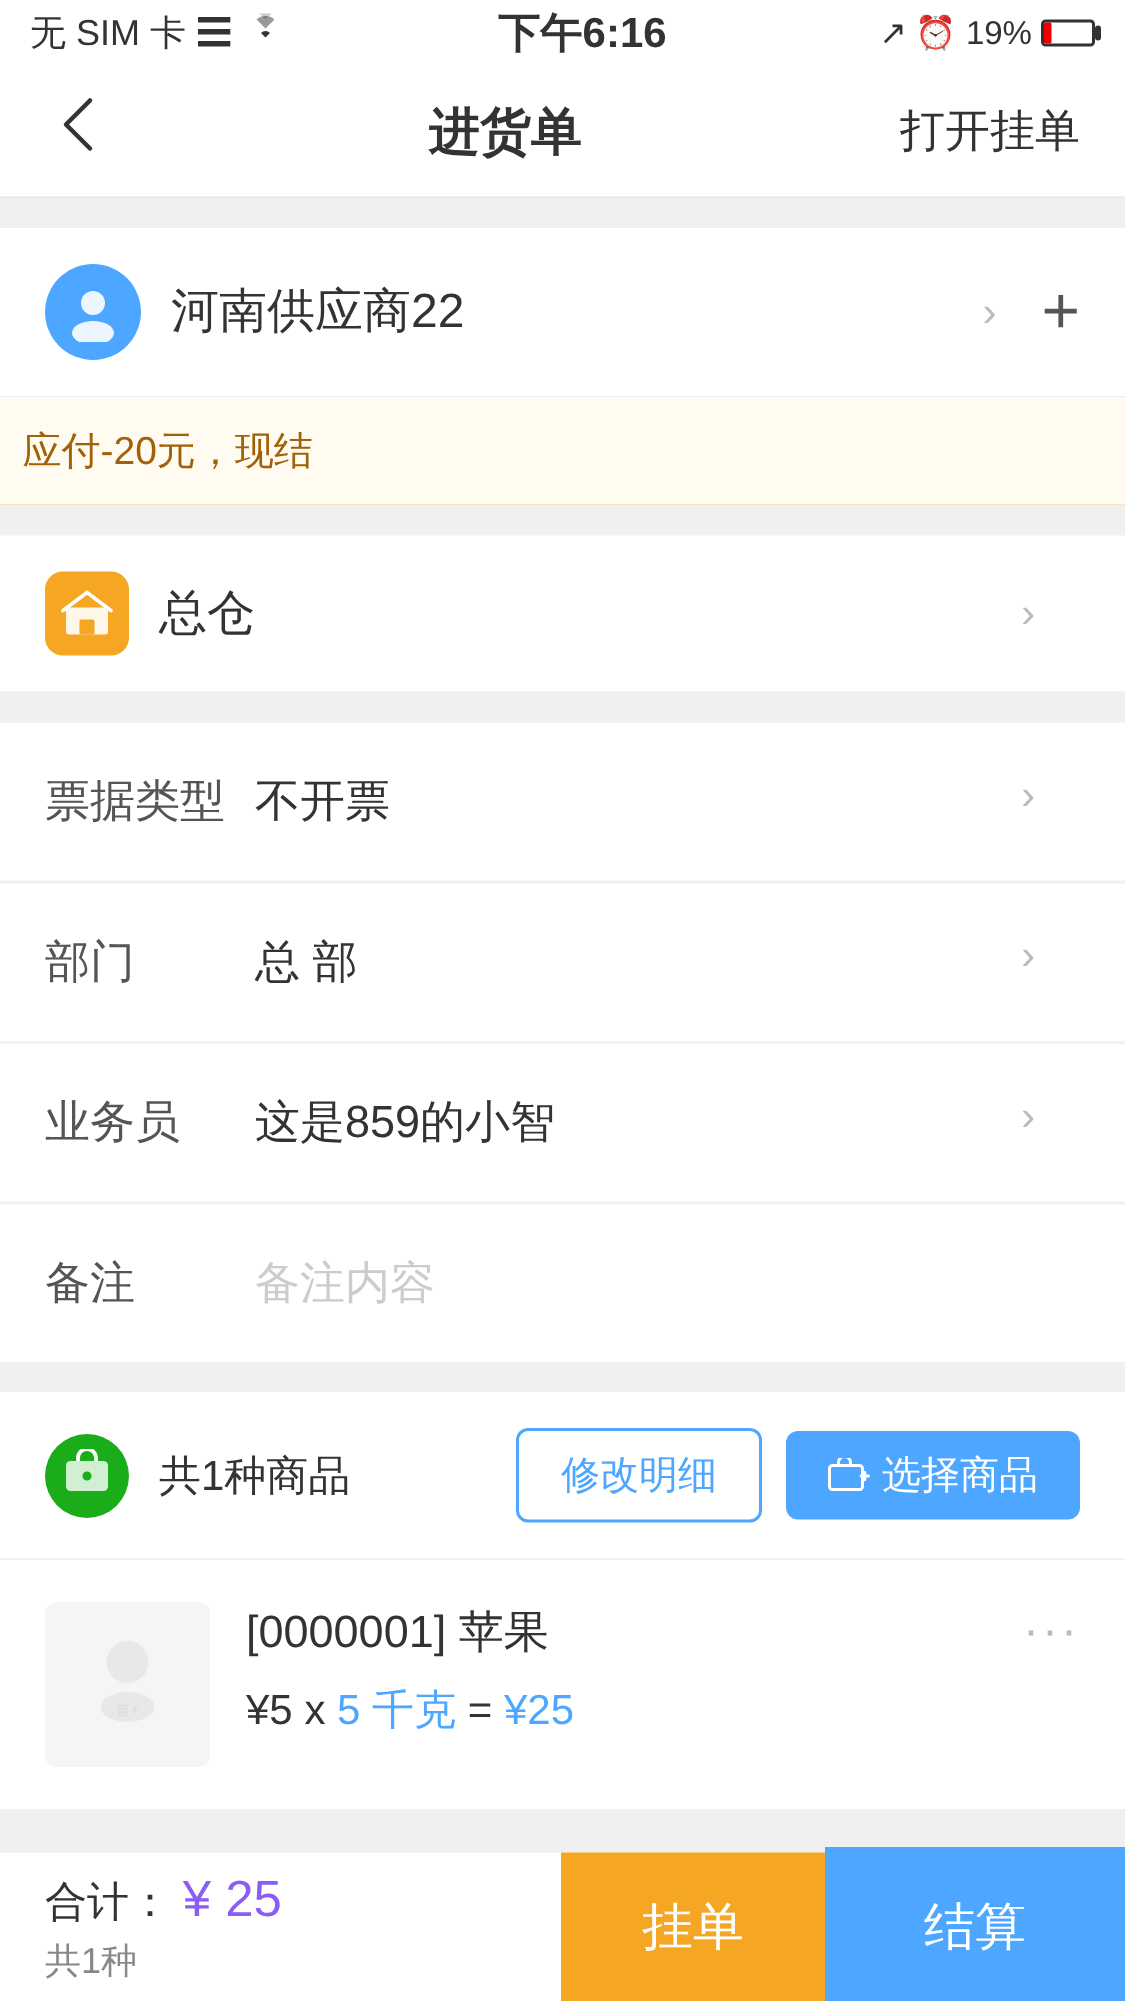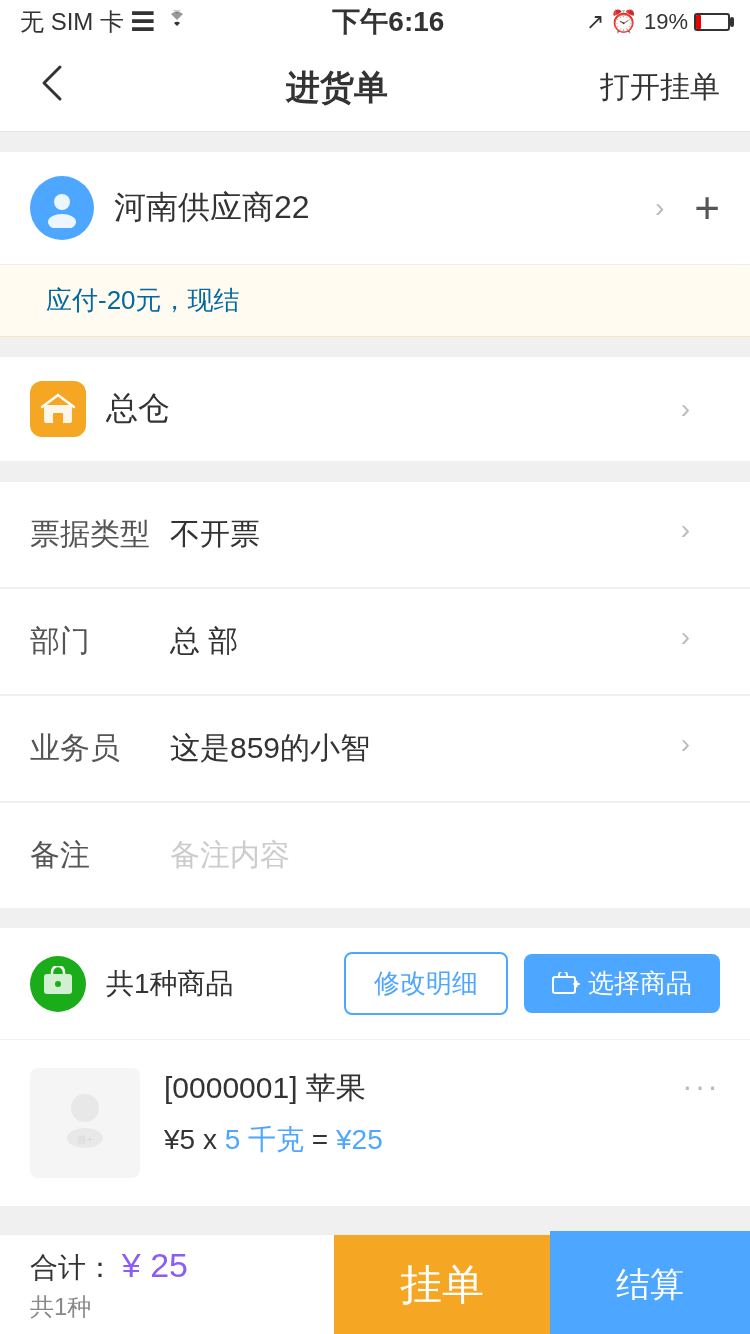--- a/index.html
+++ b/index.html
@@ -95,23 +95,23 @@
       flex: 1;
       font-size: 32px;
       color: #333;
     }
     .chevron-icon { color: #bbb; font-size: 28px; margin-right: 30px; }
     .plus-icon { color: #555; font-size: 44px; font-weight: 300; }
 
     
     .notice-banner {
       background: #fffbf0;
-      padding: 18px 46px;
+      padding: 18px 15px;
       font-size: 26px;
-      color: #0369a1;
+      color: #a16207;
       border-bottom: 1px solid #f5e8c0;
     }
 
     
     .warehouse-row {
       display: flex;
       align-items: center;
       padding: 24px 30px;
       background: #fff;
     }
@@ -251,25 +251,25 @@
       flex: 1;
       padding: 0 30px;
     }
     .total-amount {
       font-size: 34px;
       color: #8b5cf6;
       font-weight: 500;
     }
     .total-count { font-size: 24px; color: #888; margin-top: 4px; }
     .btn-hang {
-      width: 216px;
+      width: 176px;
       height: 100px;
       background: #f5a623;
       color: #fff;
-      font-size: 42px;
+      font-size: 34px;
       display: flex;
       align-items: center;
       justify-content: center;
       cursor: pointer;
       border: none;
     }
     .btn-checkout {
       width: 200px;
       height: 108px;
       background: #4da6ff;

